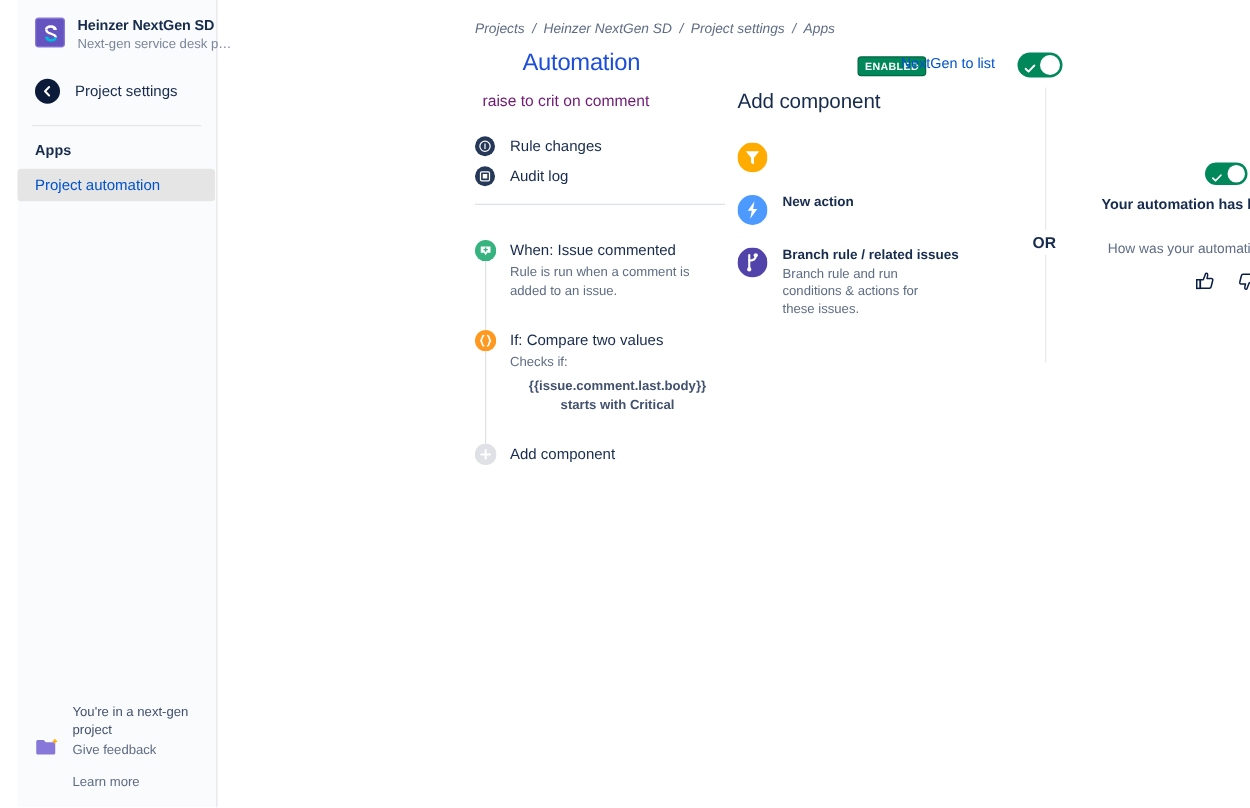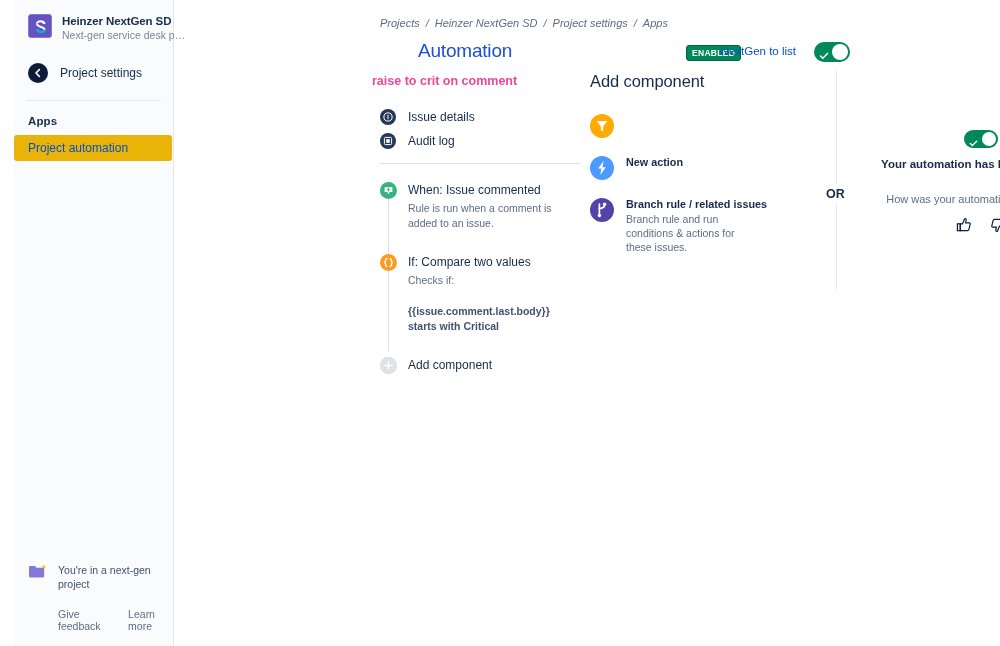--- a/index.html
+++ b/index.html
@@ -59,32 +59,32 @@
     font-size: 11.5px; font-weight: bold; color: #172b4d;
     padding: 14px 0 0 14px; letter-spacing: 0.1px;
   }
   .nav-list { margin-top: 8px; }
   .nav-item {
     height: 26px; display: flex; align-items: center;
     padding-left: 14px; font-size: 12px; color: #42526e;
     cursor: pointer; margin: 0 1px 2px 0;
   }
   .nav-item.active {
-    background: #eab308; color: #0052cc; border-radius: 3px;
+    background: #e5e5e5; color: #0052cc; border-radius: 3px;
     font-weight: normal;
   }
 
   .side-footer {
     position: absolute; left: 0; bottom: 14px; width: 100%;
-    display: flex; padding-left: 14px;
+    display: flex; align-items: center; padding-left: 14px;
   }
   .folder-ic { width: 20px; height: 18px; position: relative; flex: 0 0 20px; }
   .side-footer-text { margin-left: 10px; }
   .sf-line1 { font-size: 10.5px; color: #42526e; line-height: 14px; }
-  .sf-links { margin-top: 17px; display: flex; gap: 14px; }
+  .sf-links { margin-top: 3px; display: flex; gap: 14px; flex-direction: column; }
   .sf-links span { font-size: 10.5px; color: #5e6c84; cursor: pointer; }
 
   
   .main { flex: 1; position: relative; height: 646px; }
 
   .breadcrumb {
     position: absolute; left: 206px; top: 17px;
     font-size: 11px; color: #5e6c84; display: flex; align-items: center; font-style: italic;
   }
   .breadcrumb .crumb { cursor: pointer; }
@@ -113,22 +113,22 @@
     width: 36px; height: 20px; border-radius: 10px;
     background: #00875a; cursor: pointer;
   }
   .hdr-toggle .knob {
     position: absolute; right: 2px; top: 2px;
     width: 16px; height: 16px; border-radius: 50%; background: #fff;
   }
   .hdr-toggle .chk { position: absolute; left: 5px; top: 5px; }
 
   .rule-name {
-    position: absolute; left: 198px; top: 74px;
-    font-size: 12.5px; font-weight: bold; color: #ec4899;
+    position: absolute; left: 212px; top: 74px;
+    font-size: 12.5px; font-weight: normal; color: #701a75;
   }
 
   
   .rule-tree { position: absolute; left: 206px; top: 105px; width: 200px; }
   .tree-link {
     display: flex; align-items: center; height: 24px; cursor: pointer;
   }
   .tree-link .t-ic {
     width: 16px; height: 16px; border-radius: 50%;
     background: #253858; flex: 0 0 16px; position: relative;
@@ -301,36 +301,36 @@
 
     <div class="rule-tree">
 
       <div class="tree-link">
         <span class="t-ic">
           <svg width="10" height="10" viewBox="0 0 10 10">
             <circle cx="5" cy="5" r="4.1" fill="none" stroke="#ffffff" stroke-width="1"></circle>
             <rect x="4.5" y="2.8" width="1" height="4.4" fill="#ffffff"></rect>
           </svg>
         </span>
-        <span class="t-lb">Issue details</span>
+        <span class="t-lb">Rule changes</span>
       </div>
 
       <div class="tree-link">
         <span class="t-ic">
           <svg width="10" height="10" viewBox="0 0 10 10">
             <rect x="1.4" y="1.4" width="7.2" height="7.2" rx="1" fill="none" stroke="#ffffff" stroke-width="1"></rect>
             <rect x="3.2" y="3.2" width="3.6" height="3.6" fill="#ffffff"></rect>
           </svg>
         </span>
         <span class="t-lb">Audit log</span>
       </div>
 
       <div class="tree-sep"></div>
 
-      <div class="step" style="margin-top:18px;">
+      <div class="step" style="margin-top:28px;">
         <span class="connector" style="height:62px;"></span>
         <span class="dot">
           <svg width="17" height="17" viewBox="0 0 17 17">
             <circle cx="8.5" cy="8.5" r="8.5" fill="#36b37e"></circle>
             <path d="M4.6 5.2 L12.4 5.2 L12.4 10.1 L9.8 10.1 L8.5 12.2 L7.2 10.1 L4.6 10.1 Z" fill="#ffffff"></path>
             <path d="M8.5 6.4 L8.5 9" stroke="#36b37e" stroke-width="1.1" stroke-linecap="round"></path>
             <path d="M7.2 7.7 L9.8 7.7" stroke="#36b37e" stroke-width="1.1" stroke-linecap="round"></path>
           </svg>
         </span>
         <div class="step-title">When: Issue commented</div>
@@ -341,21 +341,21 @@
         <span class="connector" style="height:80px;"></span>
         <span class="dot">
           <svg width="17" height="17" viewBox="0 0 17 17">
             <circle cx="8.5" cy="8.5" r="8.5" fill="#ff991f"></circle>
             <path d="M6.9 4.4 C5.6 4.4 5.9 7.1 4.8 8.5 C5.9 9.9 5.6 12.6 6.9 12.6" stroke="#ffffff" stroke-width="1.4" fill="none" stroke-linecap="round"></path>
             <path d="M10.1 4.4 C11.4 4.4 11.1 7.1 12.2 8.5 C11.1 9.9 11.4 12.6 10.1 12.6" stroke="#ffffff" stroke-width="1.4" fill="none" stroke-linecap="round"></path>
           </svg>
         </span>
         <div class="step-title">If: Compare two values</div>
         <div class="step-desc">Checks if:</div>
-        <div class="step-strong" style="margin-top:16px;">{{issue.comment.last.body}} starts with Critical</div>
+        <div class="step-strong" style="margin-top:4px;text-align:center;">{{issue.comment.last.body}} starts with Critical</div>
       </div>
 
 
       <div class="step add" style="margin-top:23px;">
         <span class="dot">
           <svg width="17" height="17" viewBox="0 0 17 17">
             <circle cx="8.5" cy="8.5" r="8.5" fill="#dfe1e6"></circle>
             <path d="M8.5 5 L8.5 12 M5 8.5 L12 8.5" stroke="#ffffff" stroke-width="1.6" stroke-linecap="round"></path>
           </svg>
         </span>

